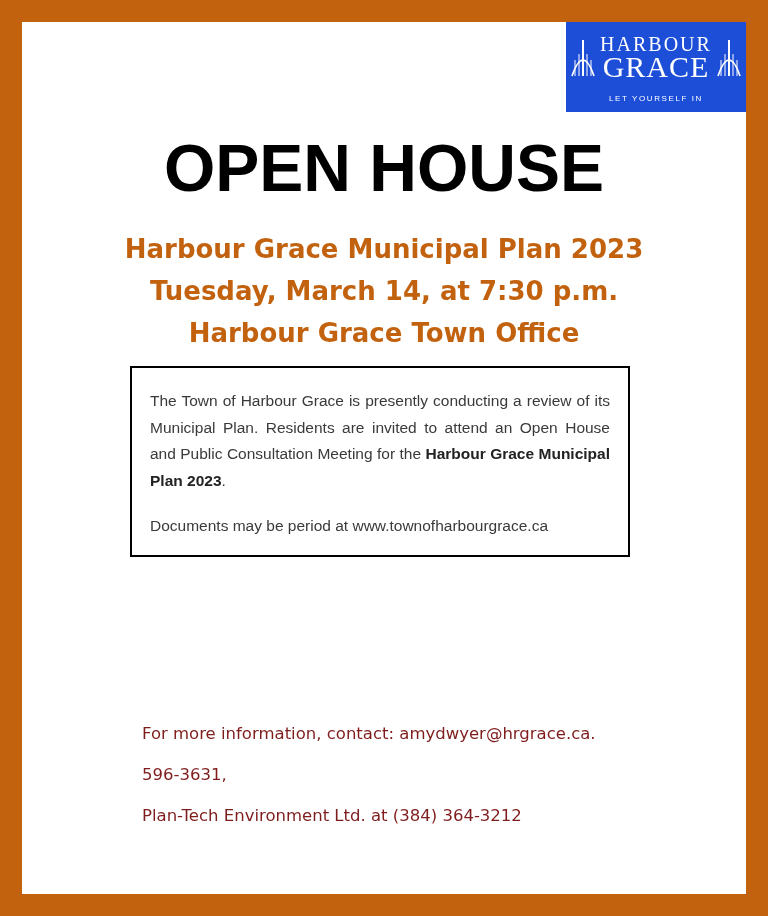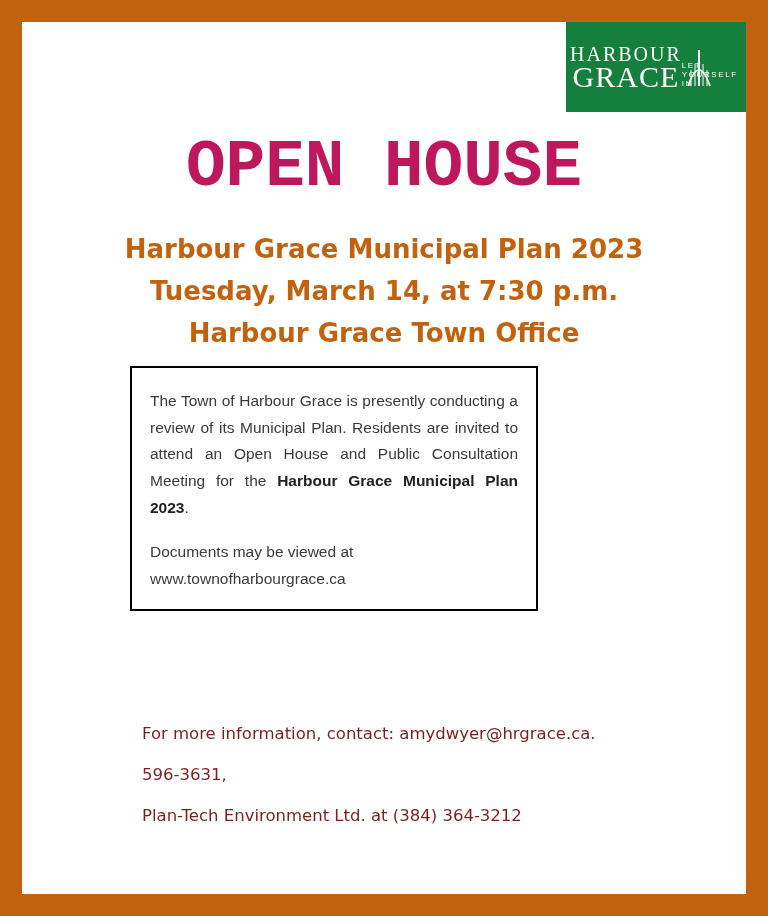--- a/index.html
+++ b/index.html
@@ -31,24 +31,24 @@
     box-sizing: border-box;
   }
 
   
   .logo-block {
     position: absolute;
     top: 0;
     right: 0;
     width: 180px;
     height: 90px;
-    background: #15803d;
+    background: #1d4ed8;
     color: #ffffff;
     display: flex;
-    flex-direction: row;
+    flex-direction: column;
     align-items: center;
     justify-content: center;
     box-sizing: border-box;
     padding: 6px 4px 4px 4px;
   }
   .logo-wordmark {
     position: relative;
     text-align: center;
     line-height: 1;
   }
@@ -85,44 +85,44 @@
 
   
   .headline {
     position: absolute;
     top: 108px;
     left: 0;
     width: 100%;
     text-align: center;
     font-size: 66px;
     font-weight: bold;
-    color: #be185d;
+    color: #000000;
     letter-spacing: 0px;
-    font-family: Liberation Mono, monospace;
+    font-family: Liberation Sans, sans-serif;
   }
 
   .subline {
     position: absolute;
     left: 0;
     width: 100%;
     text-align: center;
     color: #c2620f;
     font-weight: bold;
     font-family: "DejaVu Sans", sans-serif;
   }
   .sub1 { top: 212px; font-size: 26px; }
   .sub2 { top: 254px; font-size: 26px; }
   .sub3 { top: 296px; font-size: 26px; }
 
   
   .body-box {
     position: absolute;
     top: 344px;
     left: 108px;
-    width: 408px;
+    width: 500px;
     box-sizing: border-box;
     border: 2px solid #000000;
     padding: 20px 18px 16px 18px;
     background: #ffffff;
   }
   .body-box p {
     margin: 0 0 18px 0;
     font-family: "Liberation Sans", sans-serif;
     font-size: 15.5px;
     line-height: 1.72;
@@ -176,21 +176,21 @@
     </div>
 
     <div class="headline">OPEN HOUSE</div>
 
     <div class="subline sub1">Harbour Grace Municipal Plan 2023</div>
     <div class="subline sub2">Tuesday, March 14, at 7:30 p.m.</div>
     <div class="subline sub3">Harbour Grace Town Office</div>
 
     <div class="body-box">
       <p><span>The Town of Harbour Grace is presently conducting a review of its Municipal Plan. Residents are invited to attend an Open House and Public Consultation Meeting for the </span><b>Harbour Grace Municipal Plan 2023</b><span>.</span></p>
-      <p class="nojust">Documents may be viewed at www.townofharbourgrace.ca</p>
+      <p class="nojust">Documents may be period at www.townofharbourgrace.ca</p>
     </div>
 
     <div class="contact">
       <div>For more information, contact: amydwyer@hrgrace.ca.</div>
       <div>596-3631,</div>
       <div>Plan-Tech Environment Ltd. at (384) 364-3212</div>
     </div>
 
   </div>
 </div>

